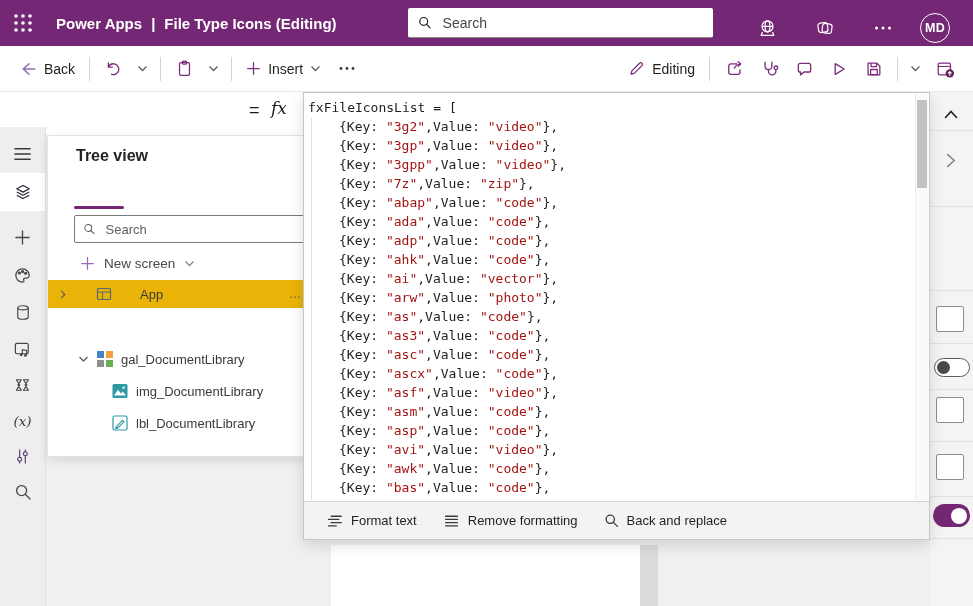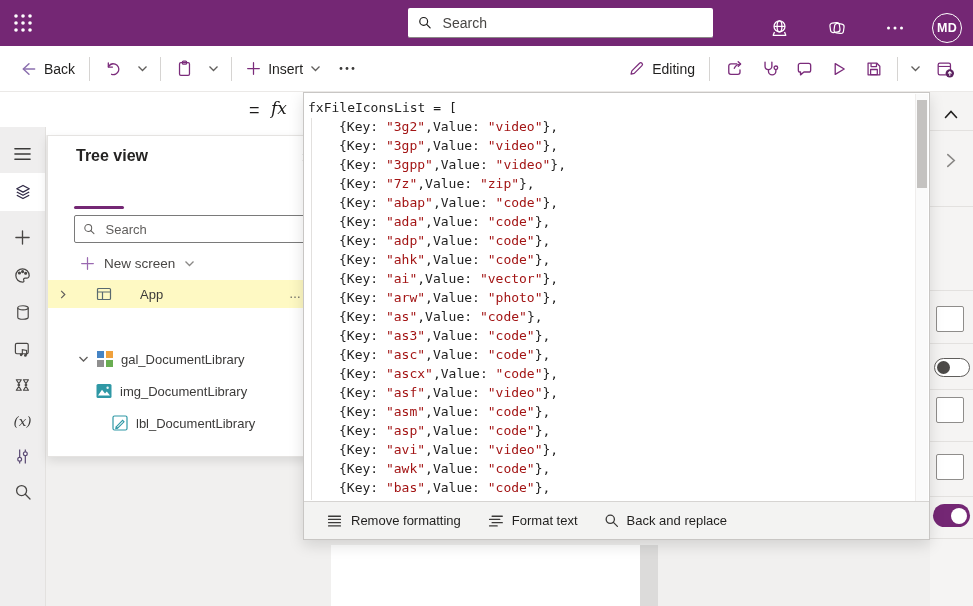--- a/index.html
+++ b/index.html
@@ -8,21 +8,21 @@
   svg{display:block;}
 
   
   .topbar{position:absolute;left:0;top:0;width:973px;height:46px;background:#742774;display:flex;align-items:center;z-index:40;}
   .waffle-btn{width:46px;height:46px;display:flex;align-items:center;justify-content:center;cursor:pointer;background:none;border:none;}
   .tb-title{display:flex;align-items:baseline;gap:9px;color:#fff;font-size:15px;font-weight:bold;margin-left:10px;white-space:nowrap;}
   .tb-search{position:absolute;left:408px;top:8px;width:305px;height:30px;background:#fff;border-radius:2px;
              border-bottom:1px solid #8a8886;display:flex;align-items:center;padding:0 10px;gap:9px;box-sizing:border-box;}
   .tb-search input{border:none;outline:none;background:transparent;font-size:14px;color:#201f1e;width:100%;font-family:inherit;}
   .tb-search input::placeholder{color:#484644;}
-  .tb-right{position:absolute;right:0;top:0;height:56px;display:flex;align-items:center;gap:12px;}
+  .tb-right{position:absolute;right:12px;top:0;height:56px;display:flex;align-items:center;gap:12px;}
   .tb-iconbtn{width:46px;height:46px;display:flex;align-items:center;justify-content:center;background:none;border:none;cursor:pointer;}
   .avatar{width:30px;height:30px;border-radius:50%;border:1.6px solid #fff;color:#fff;font-size:12.5px;font-weight:bold;
           display:flex;align-items:center;justify-content:center;margin:0 11px 0 2px;letter-spacing:.3px;}
 
   
   .toolbar{position:absolute;left:0;top:46px;width:973px;height:46px;background:#fff;border-bottom:1px solid #ebe9e7;
            display:flex;align-items:center;padding-left:12px;box-sizing:border-box;z-index:39;}
   .cmd{display:flex;align-items:center;gap:7px;background:none;border:none;font-family:inherit;font-size:14px;color:#201f1e;
        padding:6px 8px;border-radius:3px;cursor:pointer;white-space:nowrap;}
   .vdiv{width:1px;height:24px;background:#d6d4d2;margin:0 6px;}
@@ -51,21 +51,21 @@
   .tree-tab{background:none;border:none;font-family:inherit;font-size:13.5px;color:#3b3a39;padding:4px 0;cursor:pointer;}
   .tree-tab.active{font-weight:bold;color:#201f1e;}
   .tab-underline{position:absolute;left:26px;top:70px;width:50px;height:2.5px;background:#742774;border-radius:2px;}
   .tree-search{position:absolute;left:26px;top:79px;width:252px;height:28px;border:1px solid #7a7a7a;border-radius:2px;background:#fff;
                display:flex;align-items:center;gap:8px;padding:0 8px;box-sizing:border-box;}
   .tree-search input{border:none;outline:none;background:transparent;font-size:13px;color:#201f1e;width:100%;font-family:inherit;}
   .tree-search input::placeholder{color:#605e5c;}
   .new-screen{position:absolute;left:26px;top:114px;height:26px;display:flex;align-items:center;gap:9px;background:none;border:none;
               font-family:inherit;font-size:13.5px;color:#494745;cursor:pointer;}
   .tree-row{position:absolute;left:0;width:266px;height:28px;display:flex;align-items:center;gap:8px;font-size:13px;color:#3b3a39;cursor:pointer;box-sizing:border-box;}
-  .tree-row.selected{background:#fef9c3;gap:28px;}
+  .tree-row.selected{background:#eab308;gap:28px;}
   .row-ellipsis{margin-left:auto;margin-right:12px;color:#605e5c;font-size:12px;letter-spacing:1px;}
 
   
   .fx-panel{position:absolute;left:303px;top:92px;width:627px;height:448px;background:#fff;border:1px solid #c8c6c4;
             box-shadow:0 5px 14px rgba(0,0,0,.13);box-sizing:border-box;z-index:10;}
   .code-area{position:absolute;left:0;top:0;right:12px;height:410px;overflow:hidden;padding:5px 0 0 4px;box-sizing:border-box;cursor:text;}
   .indent-guide{position:absolute;left:7px;top:25px;height:382px;width:1px;background:#e2e0de;}
   .code-line{height:19px;white-space:pre;font-family:"DejaVu Sans Mono",monospace;font-size:13px;line-height:19px;color:#1f1f1f;}
   .code-line.ind{padding-left:31px;}
   .tok-str{color:var(--str-color,#a31515);}
@@ -111,20 +111,25 @@
             <circle cx="18" cy="4" r="1.8"></circle>
           <circle cx="4" cy="11" r="1.8"></circle>
             <circle cx="11" cy="11" r="1.8"></circle>
             <circle cx="18" cy="11" r="1.8"></circle>
           <circle cx="4" cy="18" r="1.8"></circle>
             <circle cx="11" cy="18" r="1.8"></circle>
             <circle cx="18" cy="18" r="1.8"></circle>
         </g>
       </svg>
     </button>
+    <div class="tb-title">
+      <span>Power Apps</span>
+      <span>|</span>
+      <span>File Type Icons (Editing)</span>
+    </div>
     <div class="tb-search">
       <svg width="15" height="15" viewBox="0 0 16 16">
         <circle cx="6.7" cy="6.7" r="4.6" fill="none" stroke="#1b1a19" stroke-width="1.4"></circle>
         <path d="M10.2 10.2 L14.3 14.3" stroke="#1b1a19" stroke-width="1.4" stroke-linecap="round"></path>
       </svg>
       <input type="text" placeholder="Search" style="">
     </div>
     <div class="tb-right">
       <button class="tb-iconbtn">
         <svg width="21" height="21" viewBox="0 0 20 20" fill="none" stroke="#fff" stroke-width="1.2">
@@ -375,21 +380,21 @@
         </svg>
       <span class="gal-wrap">
         <span class="gal-sq gal-tl"></span>
           <span class="gal-sq gal-tr"></span>
           <span class="gal-sq gal-bl"></span>
           <span class="gal-sq gal-br"></span>
       </span>
       <span>gal_DocumentLibrary</span>
     </div>
 
-    <div class="tree-row" style="top:241px;padding-left:48px;">
+    <div class="tree-row" style="top:241px;padding-left:64px;">
       <svg width="16" height="16" viewBox="0 0 16 16">
         <rect x="0.5" y="1" width="15" height="14" rx="1.5" fill="#2f98a5"></rect>
         <path d="M2 12.5 L6 6.8 L9 10.6 L10.8 8.6 L14 12.5 Z" fill="#fff"></path>
         <circle cx="11.6" cy="4.8" r="1.2" fill="#ffffff" opacity="0.9"></circle>
       </svg>
       <span>img_DocumentLibrary</span>
     </div>
 
     <div class="tree-row" style="top:273px;padding-left:64px;">
       <svg width="16" height="16" viewBox="0 0 16 16">
@@ -428,29 +433,29 @@
           <div class="code-line ind" style="color: rgb(31, 31, 31);"><span class="tok-plain">{Key: </span><span class="tok-str">"bas"</span><span class="tok-plain">,Value: </span><span class="tok-str">"code"</span><span class="tok-plain">},</span></div>
           <div class="code-line ind" style="color: rgb(31, 31, 31);"><span class="tok-plain">{Key: </span><span class="tok-str">"bat"</span><span class="tok-plain">,Value: </span><span class="tok-str">"code"</span><span class="tok-plain">},</span></div>
         </div>
     </div>
     <div class="vscroll">
       <div class="vthumb"></div>
     </div>
     <div class="editor-footer">
       <button class="foot-btn">
         <svg width="17" height="15" viewBox="0 0 20 16" fill="none" stroke="#3b3a39" stroke-width="1.5" stroke-linecap="round">
-          <path d="M3 3 H17 M3 6.8 H17 M3 10.6 H17 M3 14.4 H17"></path>
-        </svg>
-        <span>Remove formatting</span>
+          <path d="M6 3 H18 M3 6.8 H15 M6 10.6 H18 M3 14.4 H12"></path>
+        </svg>
+        <span>Format text</span>
       </button>
       <button class="foot-btn">
         <svg width="17" height="15" viewBox="0 0 20 16" fill="none" stroke="#3b3a39" stroke-width="1.5" stroke-linecap="round">
-          <path d="M6 3 H18 M3 6.8 H15 M6 10.6 H18 M3 14.4 H12"></path>
-        </svg>
-        <span>Format text</span>
+          <path d="M3 3 H17 M3 6.8 H17 M3 10.6 H17 M3 14.4 H17"></path>
+        </svg>
+        <span>Remove formatting</span>
       </button>
       <button class="foot-btn">
         <svg width="15" height="15" viewBox="0 0 16 16">
           <circle cx="6.7" cy="6.7" r="4.4" fill="none" stroke="#3b3a39" stroke-width="1.4"></circle>
           <path d="M10 10 L14.3 14.3" stroke="#3b3a39" stroke-width="1.4" stroke-linecap="round"></path>
         </svg>
         <span>Back and replace</span>
       </button>
     </div>
   </div>

